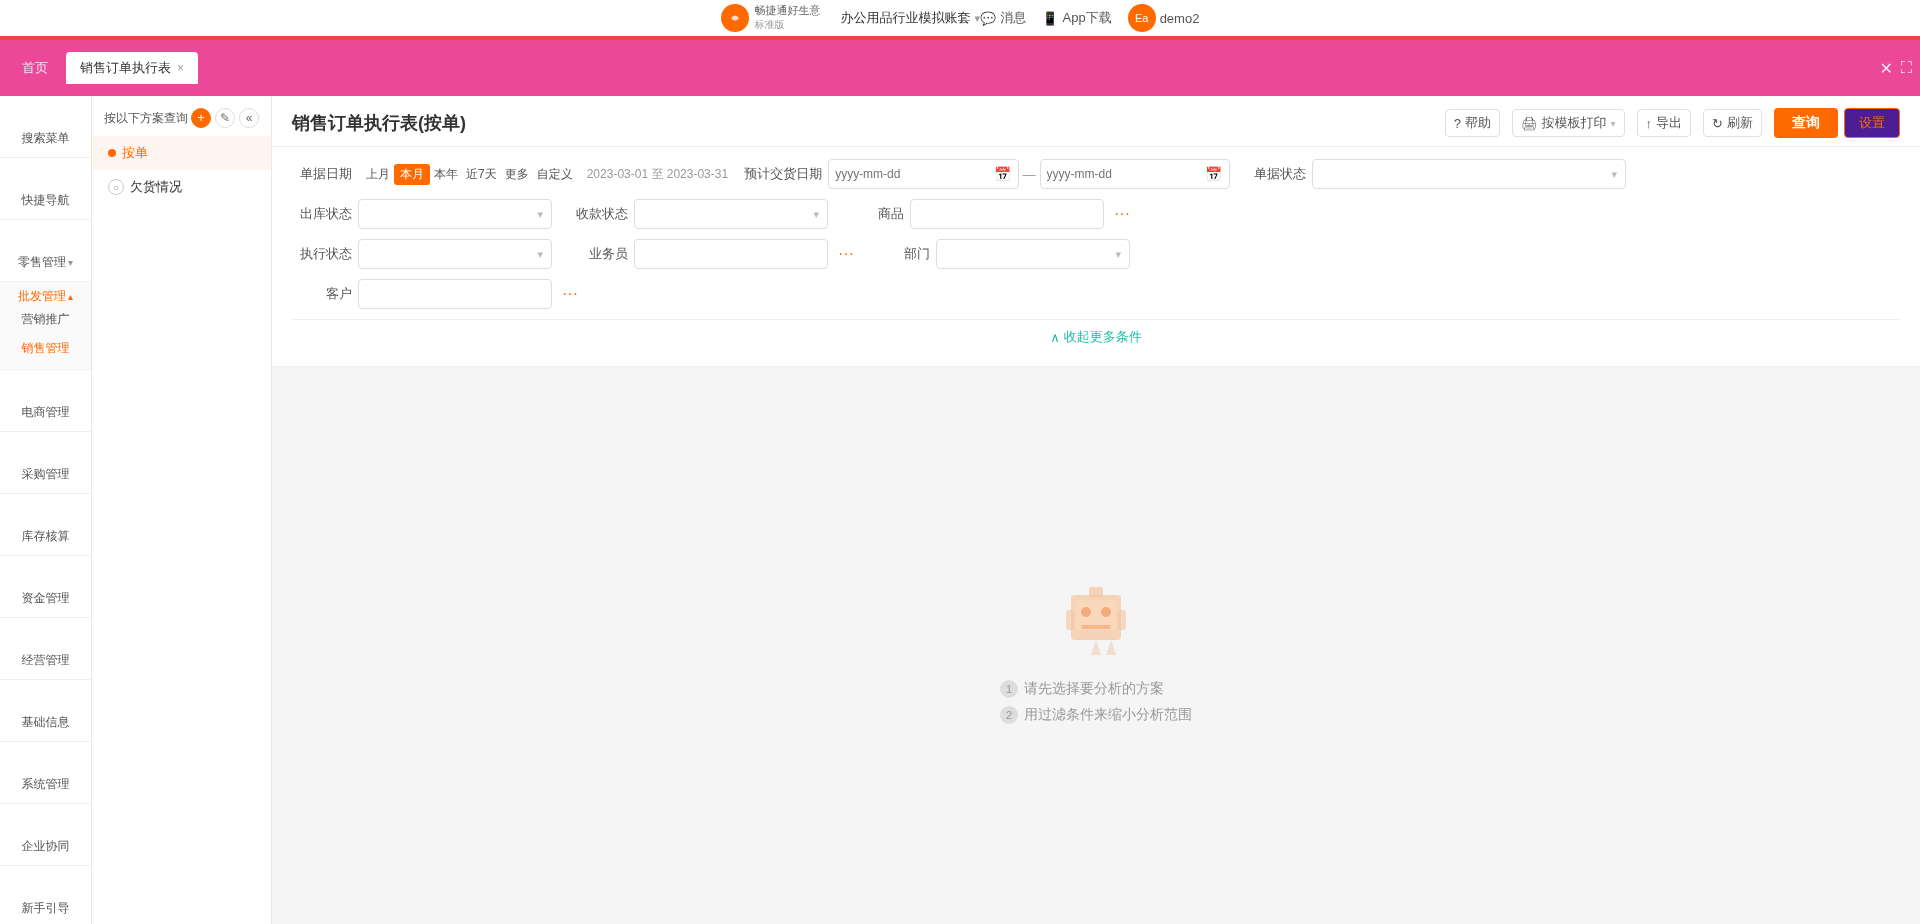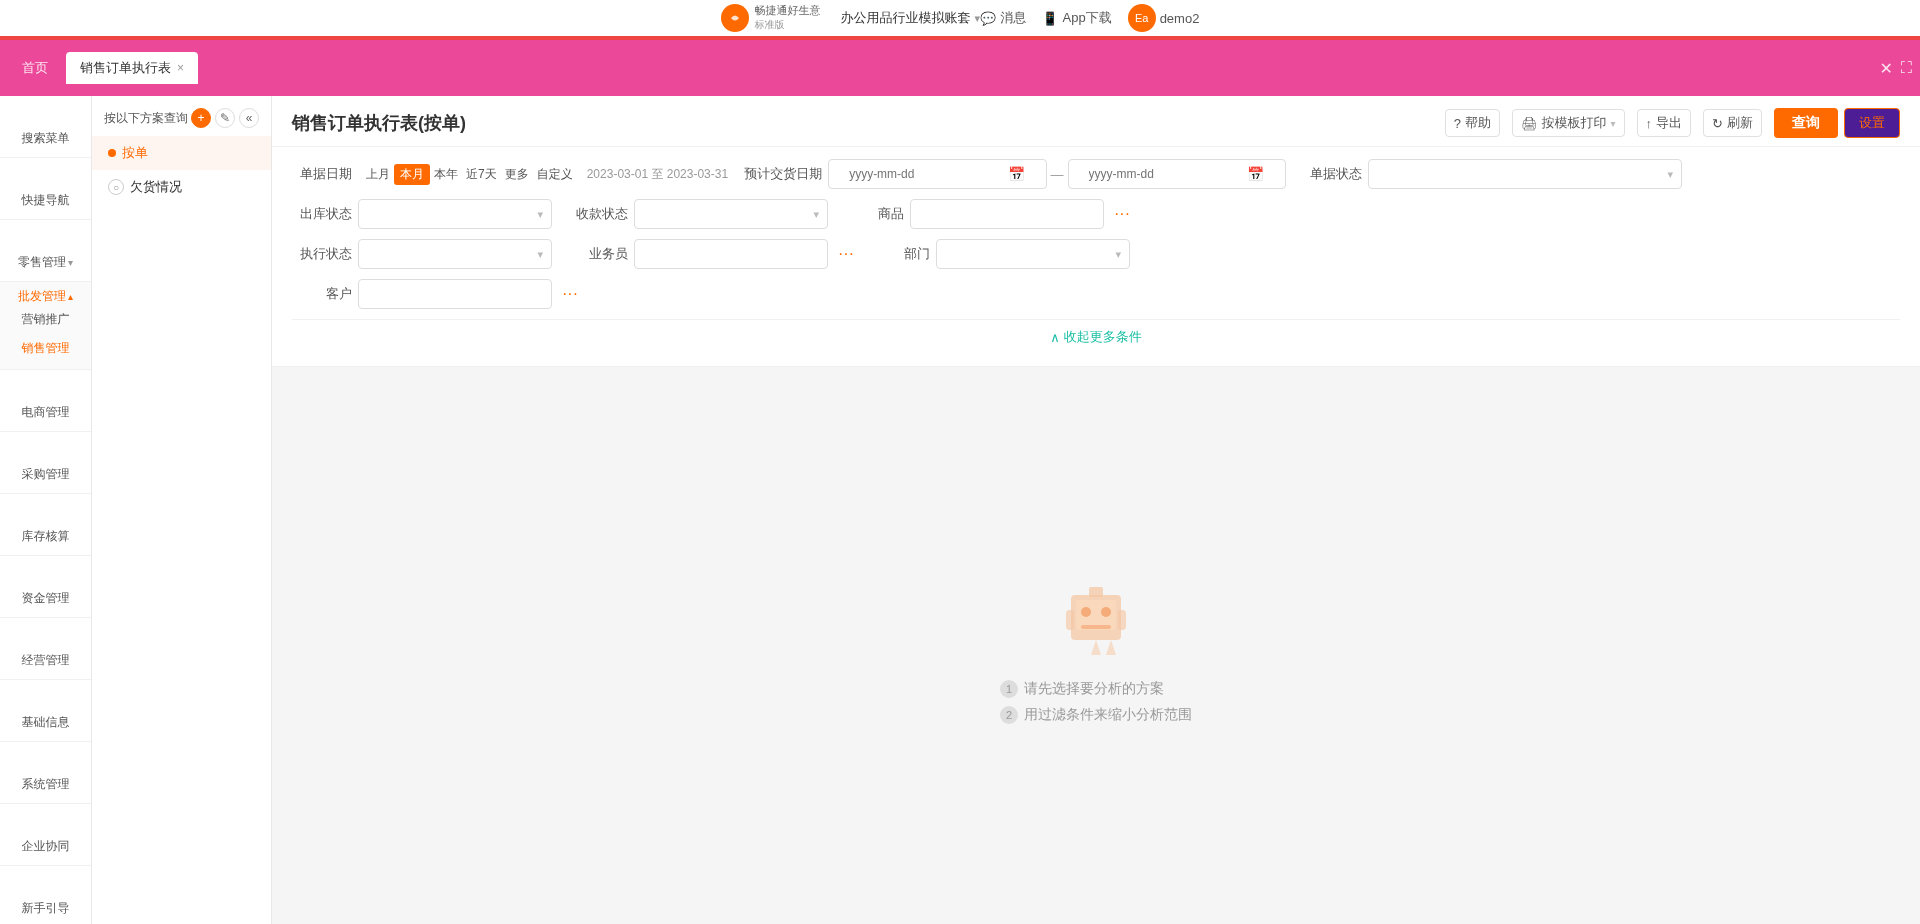--- a/index.html
+++ b/index.html
@@ -417,21 +417,21 @@
       display: flex;
       align-items: center;
       justify-content: center;
     }
     .single-date-input {
       display: flex;
       align-items: center;
       border: 1px solid #ddd;
       border-radius: 4px;
       height: 30px;
-      padding: 0 20px;
+      padding: 0 6px;
       flex: 1;
       gap: 4px;
     }
     .single-date-input input {
       border: none;
       outline: none;
       font-size: 12px;
       color: #bbb;
       width: 100%;
     }

